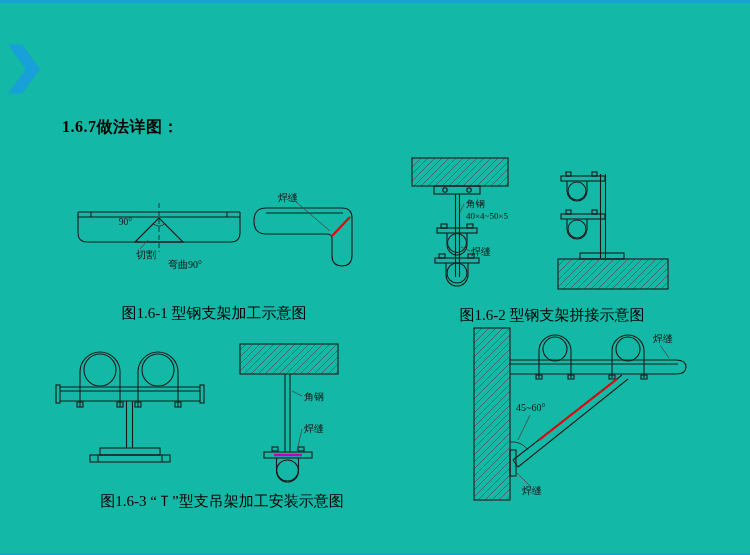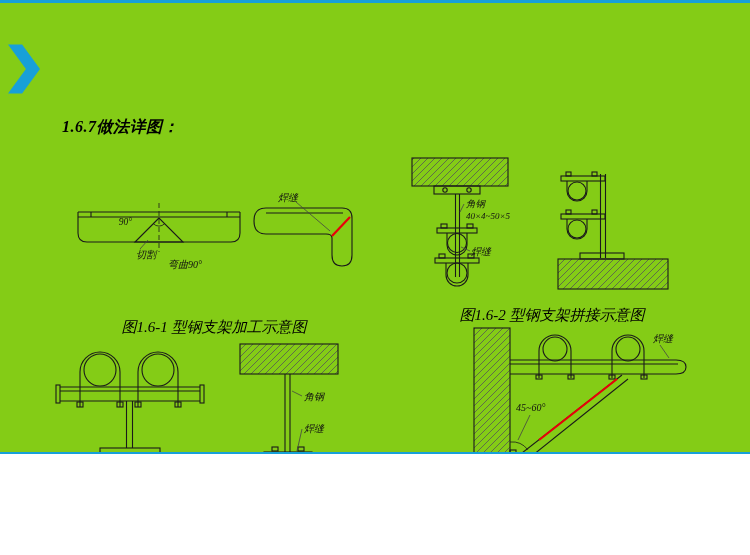--- a/index.html
+++ b/index.html
@@ -1,26 +1,26 @@
 <!DOCTYPE html>
 <html><head>
 <meta charset="utf-8">
 <style>
   * { margin:0; padding:0; box-sizing:border-box; }
   html,body { background:#ffffff; }
   body { width:750px; height:555px; font-family:"Liberation Serif", serif; }
-  .page { position:relative; width:750px; height:454px; background:#84cc16; overflow:hidden;font-style:italic; }
+  .page { position:relative; width:750px; height:555px; background:#14b8a6; overflow:hidden; }
   .rule { position:absolute; left:0; right:0; background:#18a0d8; }
   .rule-top { top:0; height:3px; }
   .rule-bottom { bottom:0; height:2px; }
   .chevron { position:absolute; left:8px; top:44px; width:32px; height:50px; }
   .heading { position:absolute; left:62px; top:117px; font-size:16px; font-weight:bold; color:#000; letter-spacing:.5px; }
   .fig { position:absolute; }
   .fig svg { display:block; }
-  .fig figcaption { font-size:15px; color:#000; text-align:center; margin-top:16px; white-space:nowrap; }
+  .fig figcaption { font-size:15px; color:#000; text-align:center; margin-top:2px; white-space:nowrap; }
   .fig1 { left:64px; top:190px; width:300px; }
   .fig2 { left:412px; top:150px; width:280px; }
   .fig2 svg { margin-left:-4px; }
   .fig2 figcaption { margin-top:4px; }
   .fig3 { left:52px; top:342px; width:340px; }
   .fig4 { left:432px; top:322px; width:292px; }
   .fig4 svg { margin-left:28px; }
   svg text { font-family:"Liberation Serif", serif; fill:#111; }
   .ink { stroke:#1a1a1a; fill:none; stroke-width:1.1; }
   .thin { stroke:#444; fill:none; stroke-width:0.8; }
@@ -180,20 +180,21 @@
         <path d="M224.5,116 V128 A11,11 0 0 0 246.5,128 V116"></path>
       </g>
       <line x1="222" y1="113" x2="250" y2="113" stroke="#c000c0" stroke-width="2.4"></line>
       <g class="thin">
         <line x1="250" y1="54" x2="240" y2="49"></line>
         <line x1="250" y1="87" x2="245" y2="109"></line>
       </g>
       <text x="252" y="58" font-size="10">角钢</text>
       <text x="252" y="90" font-size="10">焊缝</text>
     </svg>
+    <figcaption>图1.6-3 “Ｔ”型支吊架加工安装示意图</figcaption>
   </figure>
 
   <figure class="fig fig4">
     <svg viewBox="0 0 262 185" width="262" height="185">
       <defs>
         <pattern id="hatchC" width="7" height="7" patternUnits="userSpaceOnUse">
           <path d="M0,7 L7,0" stroke="#555" stroke-width="0.8"></path>
         </pattern>
       </defs>
       <g class="ink">

